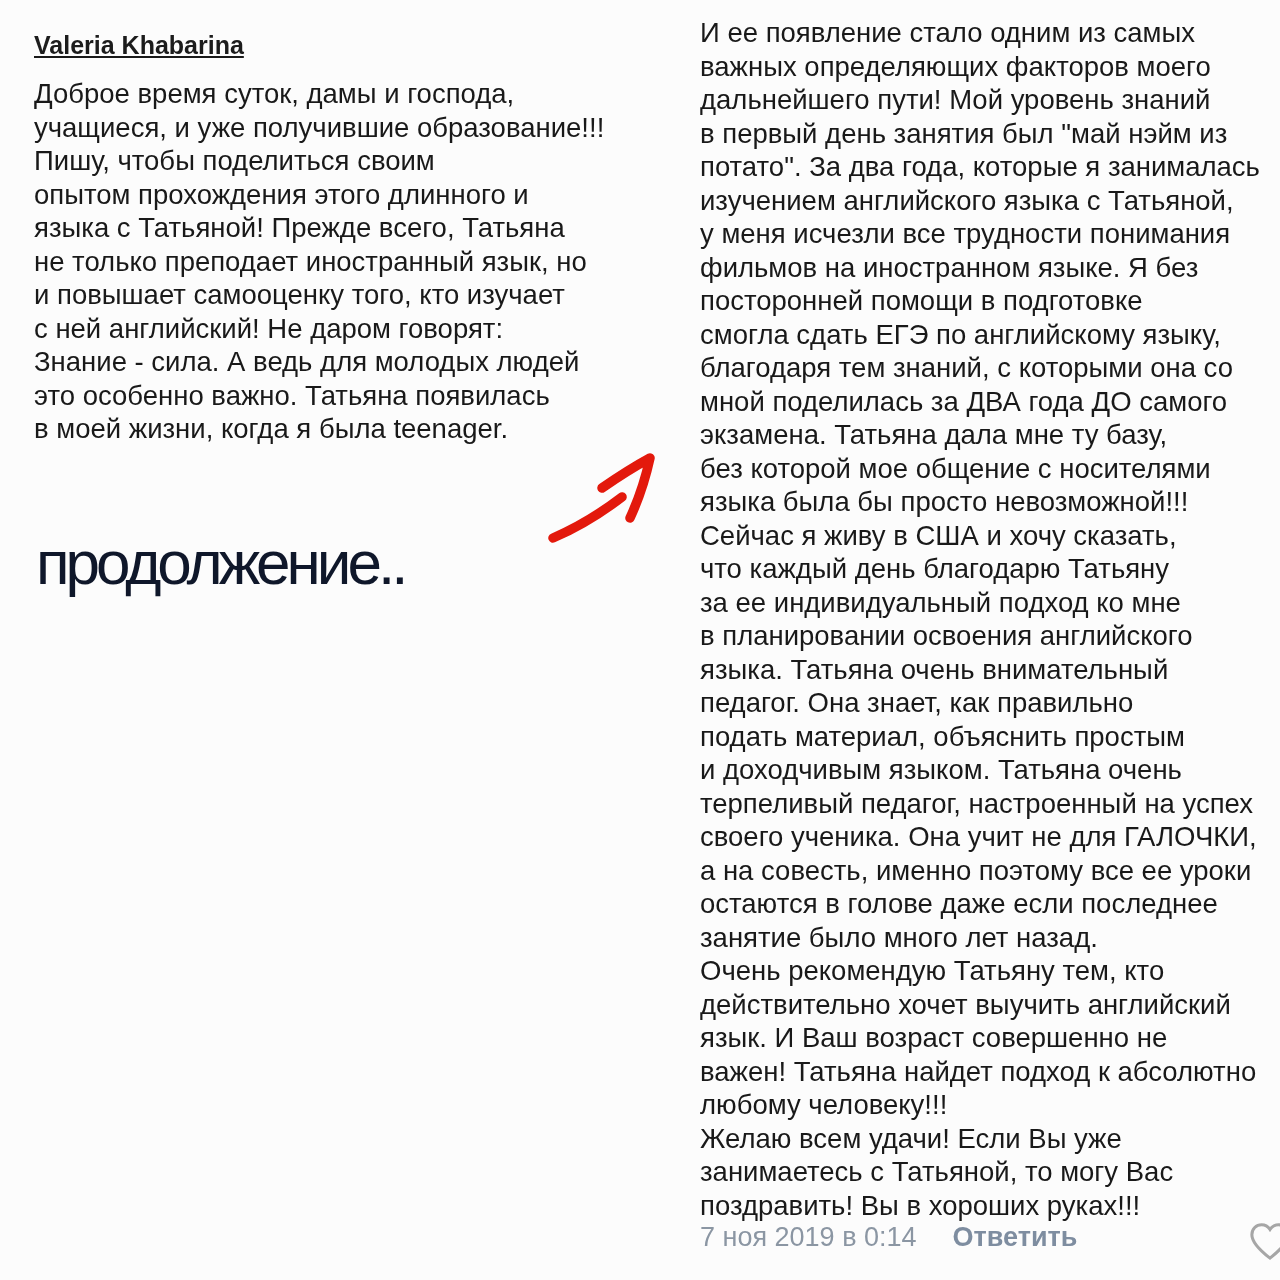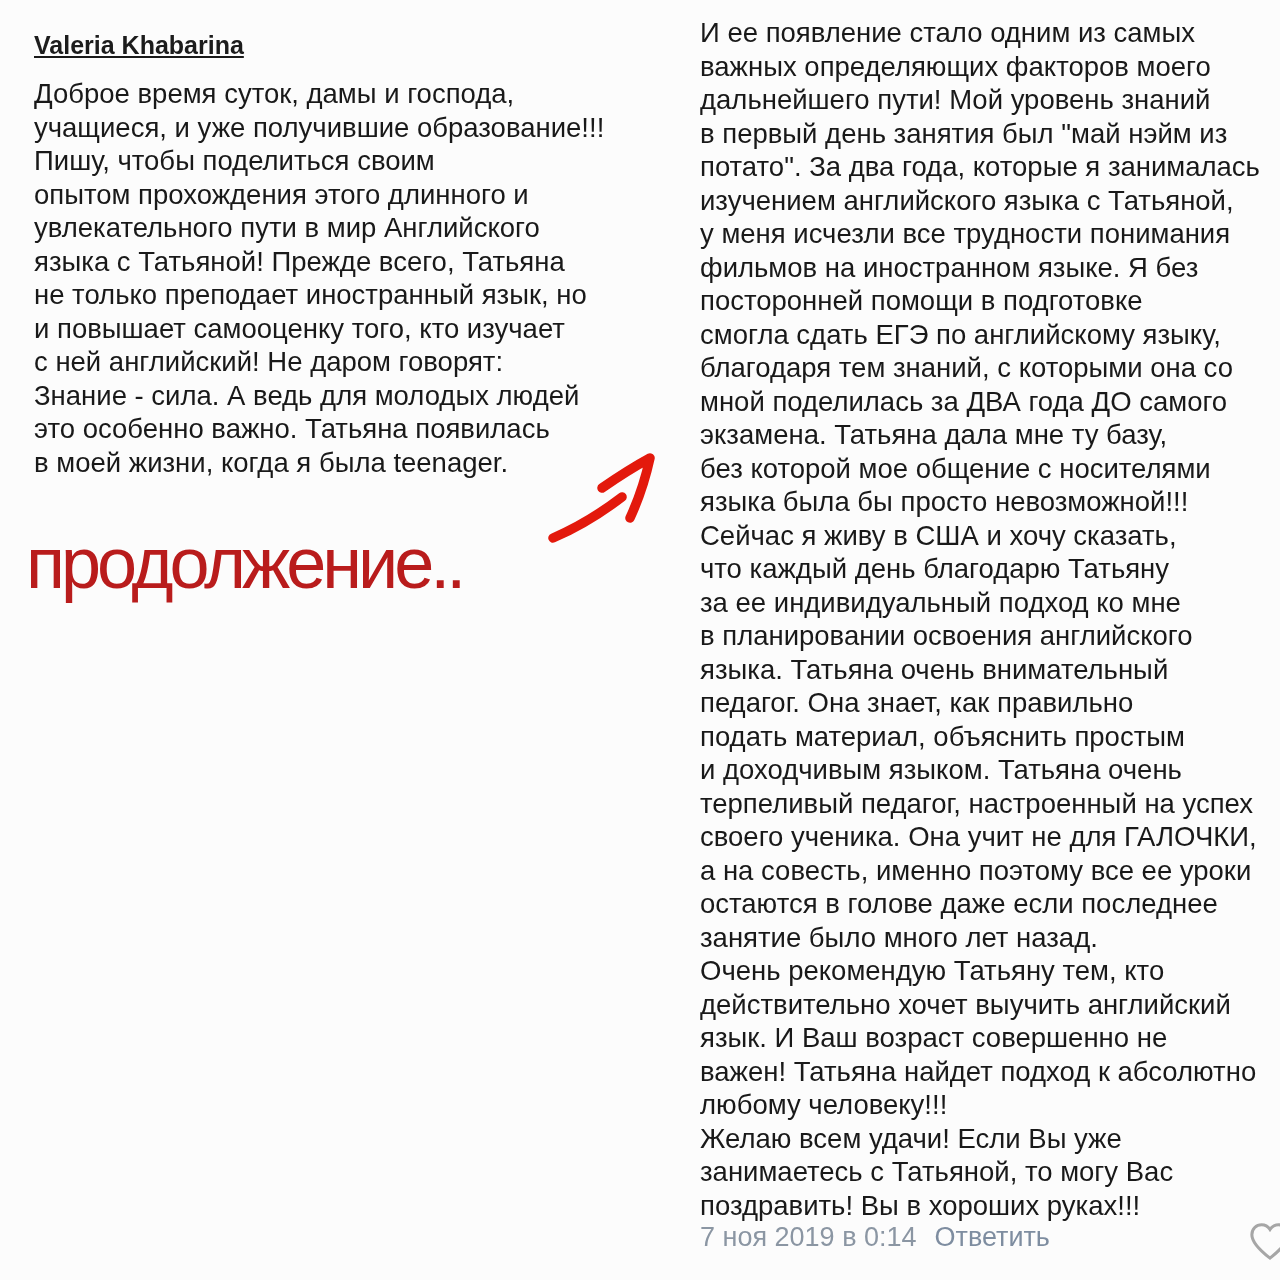--- a/index.html
+++ b/index.html
@@ -17,51 +17,50 @@
     font-size:25px;font-weight:bold;color:#1c1c1c;
     line-height:30px;white-space:nowrap;
   }
   .para{position:absolute;left:0;}
   .left-para{top:47px;}
   .line{
     font-size:27.5px;line-height:33.5px;
     white-space:pre;color:#191919;
   }
   .continuation{
-    position:absolute;left:26px;top:520px;
-    font-size:72px;line-height:86px;letter-spacing:-4px;
-    color:#b91c1c;white-space:nowrap;
+    position:absolute;left:36px;top:520px;
+    font-size:62px;line-height:86px;letter-spacing:-4px;
+    color:#0f172a;white-space:nowrap;
   }
   
   .arrow{position:absolute;left:540px;top:445px;width:130px;height:110px;}
   
   .right-col{position:absolute;left:700px;top:16px;width:600px;}
   .right-para{position:static;}
   .footer{
     position:absolute;left:700px;top:1220px;
     display:flex;align-items:center;
     font-size:27px;line-height:34px;white-space:nowrap;
   }
   .comment-date{color:#8b96a3;}
-  .reply-link{color:#7e8da0;font-weight:400;margin-left:18px;cursor:pointer;}
+  .reply-link{color:#7e8da0;font-weight:700;margin-left:36px;cursor:pointer;}
   .like{position:absolute;left:1247px;top:1219px;width:46px;height:42px;cursor:pointer;}
 </style>
 </head>
 <body>
 
 <div class="canvas">
 
   <div class="left-col">
     <div class="author">Valeria Khabarina</div>
     <div class="para left-para">
         <div class="line">Доброе время суток, дамы и господа,</div>
         <div class="line">учащиеся, и уже получившие образование!!!</div>
         <div class="line">Пишу, чтобы поделиться своим</div>
         <div class="line">опытом прохождения этого длинного и</div>
-        <div class="line">увлекательного пути в мир Английского</div>
         <div class="line">языка с Татьяной! Прежде всего, Татьяна</div>
         <div class="line">не только преподает иностранный язык, но</div>
         <div class="line">и повышает самооценку того, кто изучает</div>
         <div class="line">с ней английский! Не даром говорят:</div>
         <div class="line">Знание - сила. А ведь для молодых людей</div>
         <div class="line">это особенно важно. Татьяна появилась</div>
         <div class="line">в моей жизни, когда я была teenager.</div>
       </div>
   </div>
 

